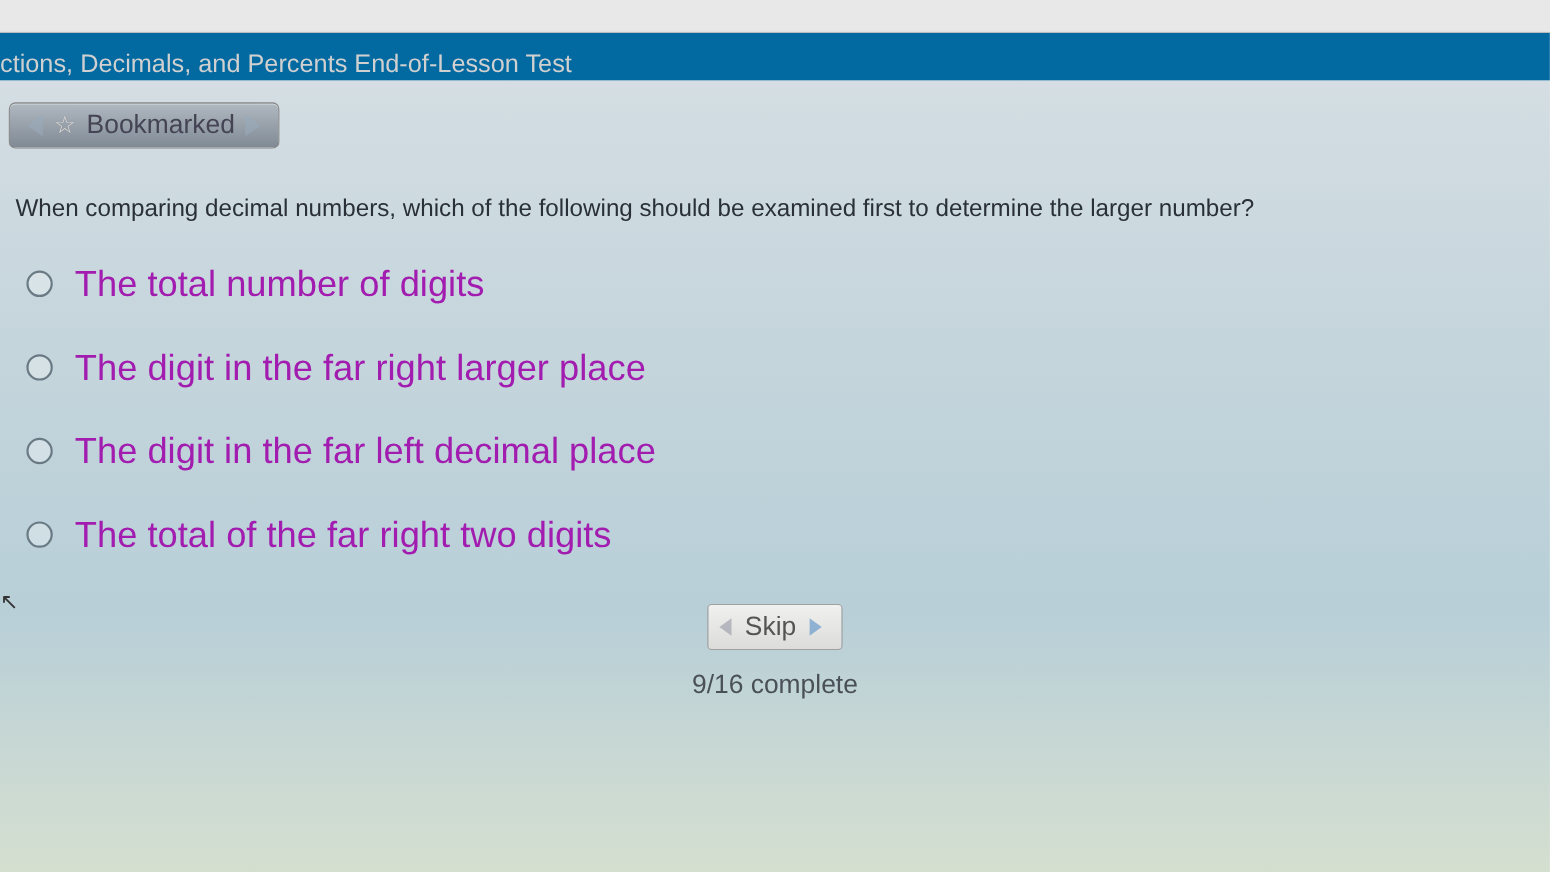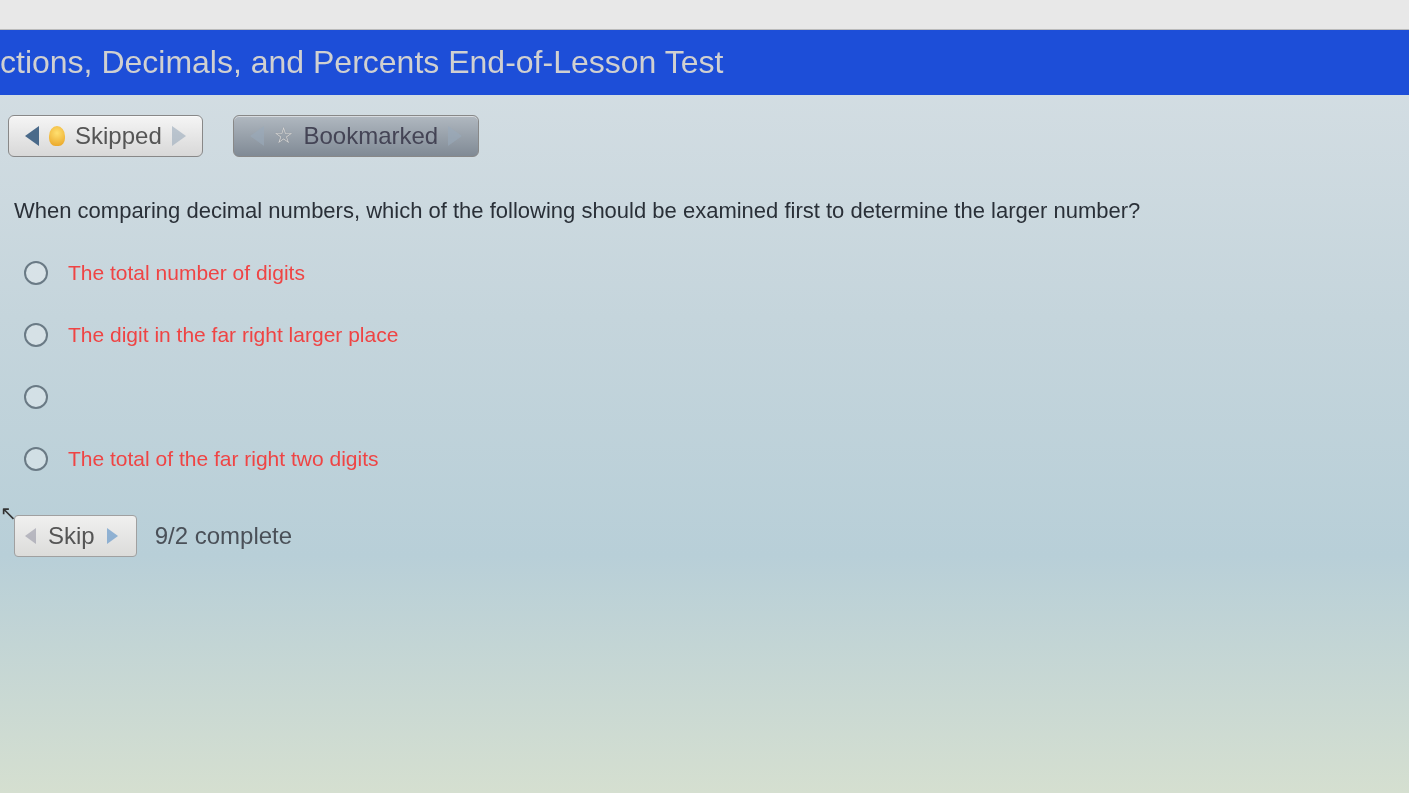--- a/index.html
+++ b/index.html
@@ -13,24 +13,24 @@
       min-height: 793px;
       width: 1409px;
       overflow: hidden;
     }
     .top-strip {
       height: 30px;
       background: #e8e8e8;
       border-bottom: 1px solid #bbb;
     }
     .header-bar {
-      background: #1d4ed8;
+      background: #0369a1;
       color: #d0d0d0;
-      padding: 14px 0 14px 0;
-      font-size: 32px;
+      padding: 14px 0 2px 0;
+      font-size: 23px;
       font-weight: 400;
     }
     .nav-row {
       padding: 20px 8px;
       display: flex;
       gap: 30px;
     }
     .nav-btn {
       display: inline-flex;
       align-items: center;
@@ -104,36 +104,37 @@
     }
     .radio-circle {
       width: 24px;
       height: 24px;
       border: 2px solid #6a7a85;
       border-radius: 50%;
       background: rgba(255,255,255,0.3);
       flex-shrink: 0;
     }
     .option-text {
-      font-size: 21px;
-      color: #ef4444;
+      font-size: 33px;
+      color: #a21caf;
     }
     .cursor-glyph {
       position: absolute;
       font-size: 20px;
       color: #333;
       left: 0;
       margin-top: -8px;
     }
     .bottom-row {
       display: flex;
       align-items: center;
       gap: 18px;
       padding: 6px 0;
       margin-top: 10px;
+      flex-direction: column;
     }
     .skip-btn {
       display: inline-flex;
       align-items: center;
       gap: 12px;
       background: linear-gradient(to bottom, #f0f0ef, #dcdcda);
       border: 1px solid #a0a0a0;
       border-radius: 4px;
       padding: 6px 18px 6px 10px;
       font-size: 24px;
@@ -166,26 +167,20 @@
 </head>
 <body>
 
 <div class="top-strip"></div>
 
 <div class="header-bar">
   <span>ctions, Decimals, and Percents End-of-Lesson Test</span>
 </div>
 
 <div class="nav-row">
-  <div class="nav-btn">
-    <span class="arrow-left"></span>
-    <span class="bulb-icon"></span>
-    <span>Skipped</span>
-    <span class="arrow-right dim"></span>
-  </div>
   <div class="nav-btn bookmarked">
     <span class="arrow-left dim"></span>
     <span class="star-icon">☆</span>
     <span>Bookmarked</span>
     <span class="arrow-right dim"></span>
   </div>
 </div>
 
 <div class="content-area">
   <div class="question-text">When comparing decimal numbers, which of the following should be examined first to determine the larger number?</div>
@@ -193,29 +188,30 @@
   <div class="option-row">
     <div class="radio-circle"></div>
     <div class="option-text">The total number of digits</div>
   </div>
   <div class="option-row">
     <div class="radio-circle"></div>
     <div class="option-text">The digit in the far right larger place</div>
   </div>
   <div class="option-row">
     <div class="radio-circle"></div>
+    <div class="option-text">The digit in the far left decimal place</div>
   </div>
   <div class="option-row">
     <div class="radio-circle"></div>
     <div class="option-text">The total of the far right two digits</div>
   </div>
 
   <span class="cursor-glyph">↖</span>
 
   <div class="bottom-row">
     <div class="skip-btn">
       <span class="arrow-left-sm"></span>
       <span>Skip</span>
       <span class="arrow-right-sm"></span>
     </div>
-    <div class="complete-text">9/2 complete</div>
+    <div class="complete-text">9/16 complete</div>
   </div>
 </div>
 
 </body></html>

